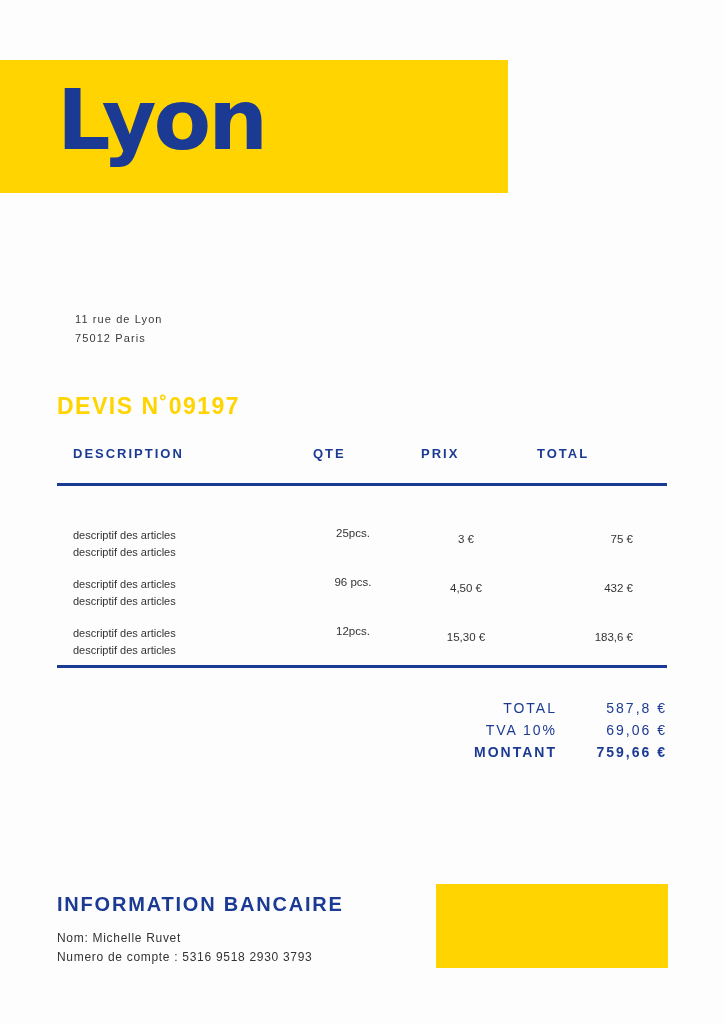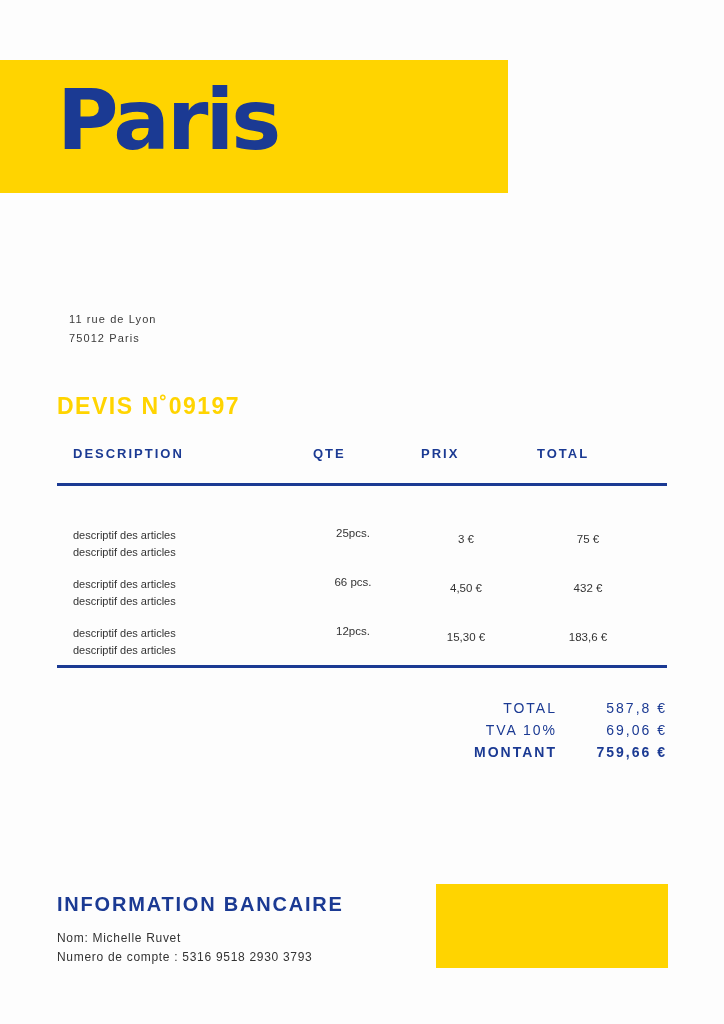--- a/index.html
+++ b/index.html
@@ -47,21 +47,21 @@
     position: absolute;
     left: 57px;
     top: 278px;
     font-size: 19px;
     font-weight: bold;
     color: #1b3a93;
     letter-spacing: 1.6px;
   }
   .company-addr {
     position: absolute;
-    left: 69px;
+    left: 75px;
     font-size: 11px;
     color: #3a3a3a;
     letter-spacing: 1.1px;
   }
   .addr-1 { top: 313px; }
   .addr-2 { top: 332px; }
 
   
   .quote-number {
     position: absolute;
@@ -143,21 +143,21 @@
     width: 90px;
     text-align: center;
     font-size: 11.5px;
     color: #333;
   }
   .cell-total {
     position: absolute;
     left: 470px;
     top: 18px;
     width: 90px;
-    text-align: center;
+    text-align: right;
     font-size: 11.5px;
     color: #333;
   }
 
   
   .totals {
     position: absolute;
     left: 400px;
     top: 700px;
     width: 267px;
@@ -215,21 +215,21 @@
     height: 84px;
     background: #ffd400;
   }
 </style>
 </head>
 <body>
 
 <div class="page">
 
   <div class="header-band"></div>
-  <div class="header-title">Paris</div>
+  <div class="header-title">Lyon</div>
 
   <div class="company-addr addr-1">11 rue de Lyon</div>
   <div class="company-addr addr-2">75012 Paris</div>
 
   <div class="quote-number">DEVIS N˚09197</div>
 
   <div class="table">
     <div class="thead">
       <div class="th th-desc">DESCRIPTION</div>
       <div class="th th-qte">QTE</div>
@@ -245,21 +245,21 @@
       <div class="cell-qte">25pcs.</div>
       <div class="cell-prix">3 €</div>
       <div class="cell-total">75 €</div>
     </div>
 
     <div class="row row-2">
       <div class="cell-desc">
         <div> descriptif des articles</div>
         <div>descriptif des articles</div>
       </div>
-      <div class="cell-qte">66 pcs.</div>
+      <div class="cell-qte">96 pcs.</div>
       <div class="cell-prix">4,50 €</div>
       <div class="cell-total">432 €</div>
     </div>
 
     <div class="row row-3">
       <div class="cell-desc">
         <div>descriptif des articles</div>
         <div>descriptif des articles</div>
       </div>
       <div class="cell-qte">12pcs.</div>

